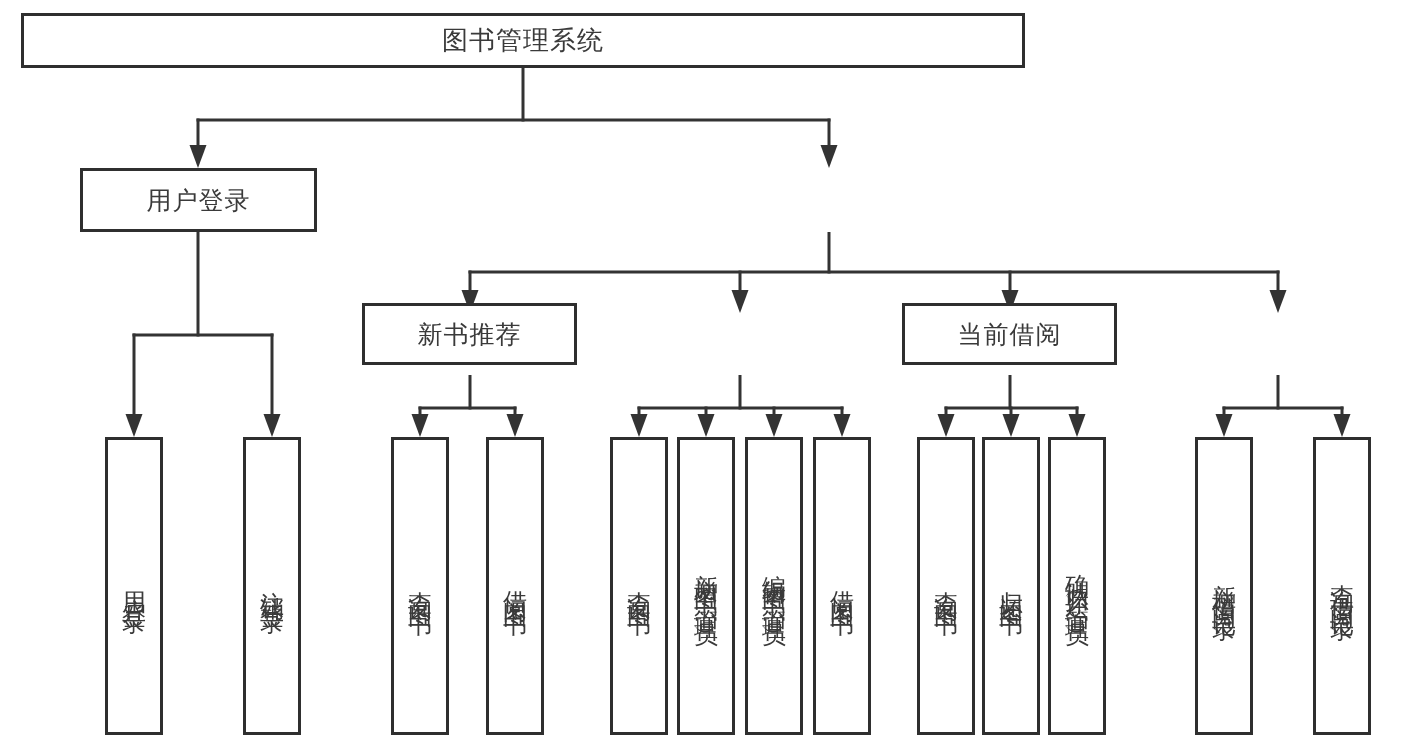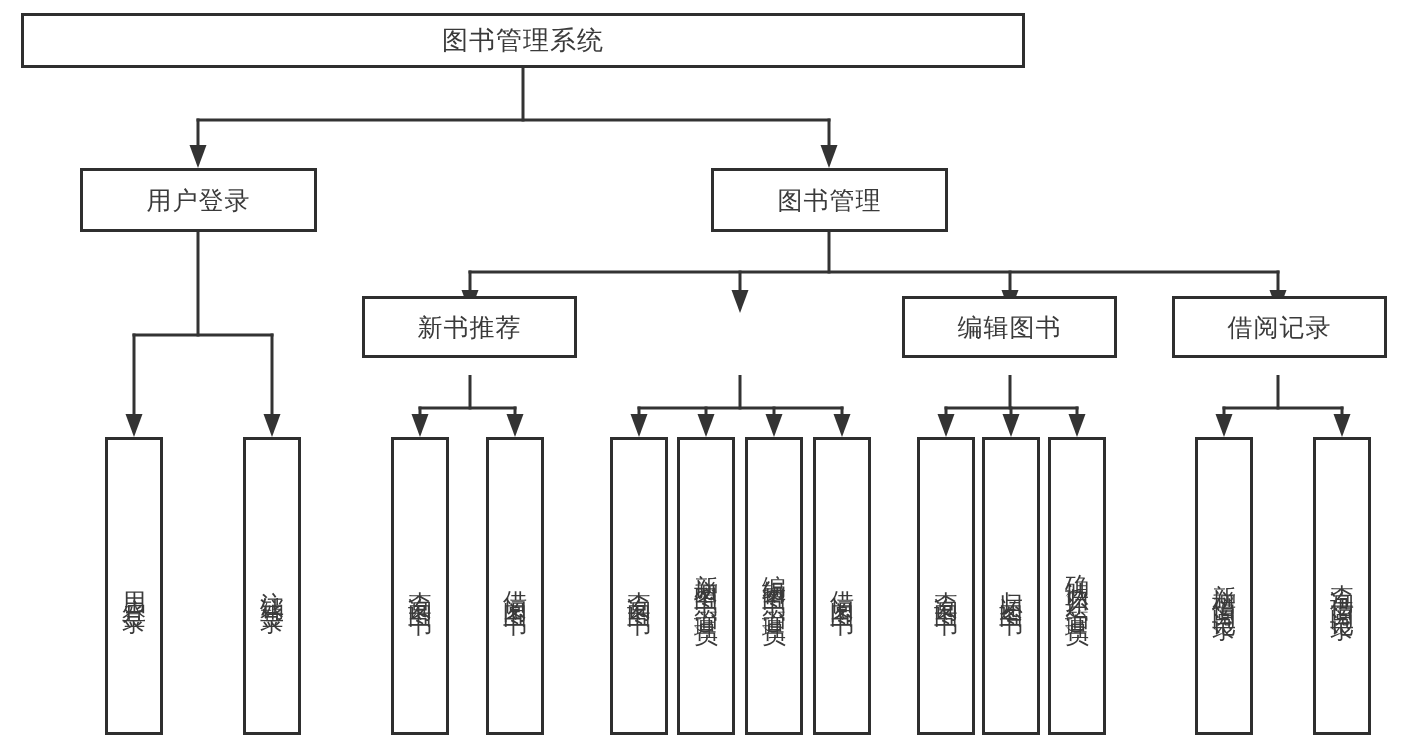--- a/index.html
+++ b/index.html
@@ -18,21 +18,21 @@
     position:absolute;
     box-sizing:border-box;
     background:var(--background,#fff);
     border:3px solid var(--border,#2f2f2f);
     display:flex;align-items:center;justify-content:center;
     text-align:center;
   }
   .box span{display:block;white-space:nowrap;}
   .root{left:21px;top:13px;width:1004px;height:55px;font-size:26px;letter-spacing:1px;}
   .l2{top:168px;width:237px;height:64px;font-size:25px;letter-spacing:1px;}
-  .l3{top:296px;width:215px;height:62px;font-size:25px;letter-spacing:1px;}
+  .l3{top:303px;width:215px;height:62px;font-size:25px;letter-spacing:1px;}
   .leaf{top:437px;width:58px;height:298px;font-size:24px;}
   .leaf span{
     writing-mode:vertical-rl;
     text-orientation:mixed;
     letter-spacing:7px;
     line-height:1;
   }
   .watermark{
     position:absolute;
     right:12px;bottom:9px;
@@ -124,32 +124,26 @@
     </g>
   </svg>
 
   <div class="box root">
     <span>图书管理系统</span>
   </div>
 
   <div class="box l2" style="left:80px">
     <span>用户登录</span>
   </div>
-  <div class="box l2" style="left:711px">
-    <span>图书管理</span>
-  </div>
 
   <div class="box l3" style="left:362px">
     <span>新书推荐</span>
   </div>
   <div class="box l3" style="left:902px">
-    <span>编辑图书</span>
-  </div>
-  <div class="box l3" style="left:1172px">
-    <span>借阅记录</span>
+    <span>当前借阅</span>
   </div>
 
   <div class="box leaf" style="left:105px">
     <span>用户登录</span>
   </div>
   <div class="box leaf" style="left:243px">
     <span>注销登录</span>
   </div>
 
   <div class="box leaf" style="left:391px">

